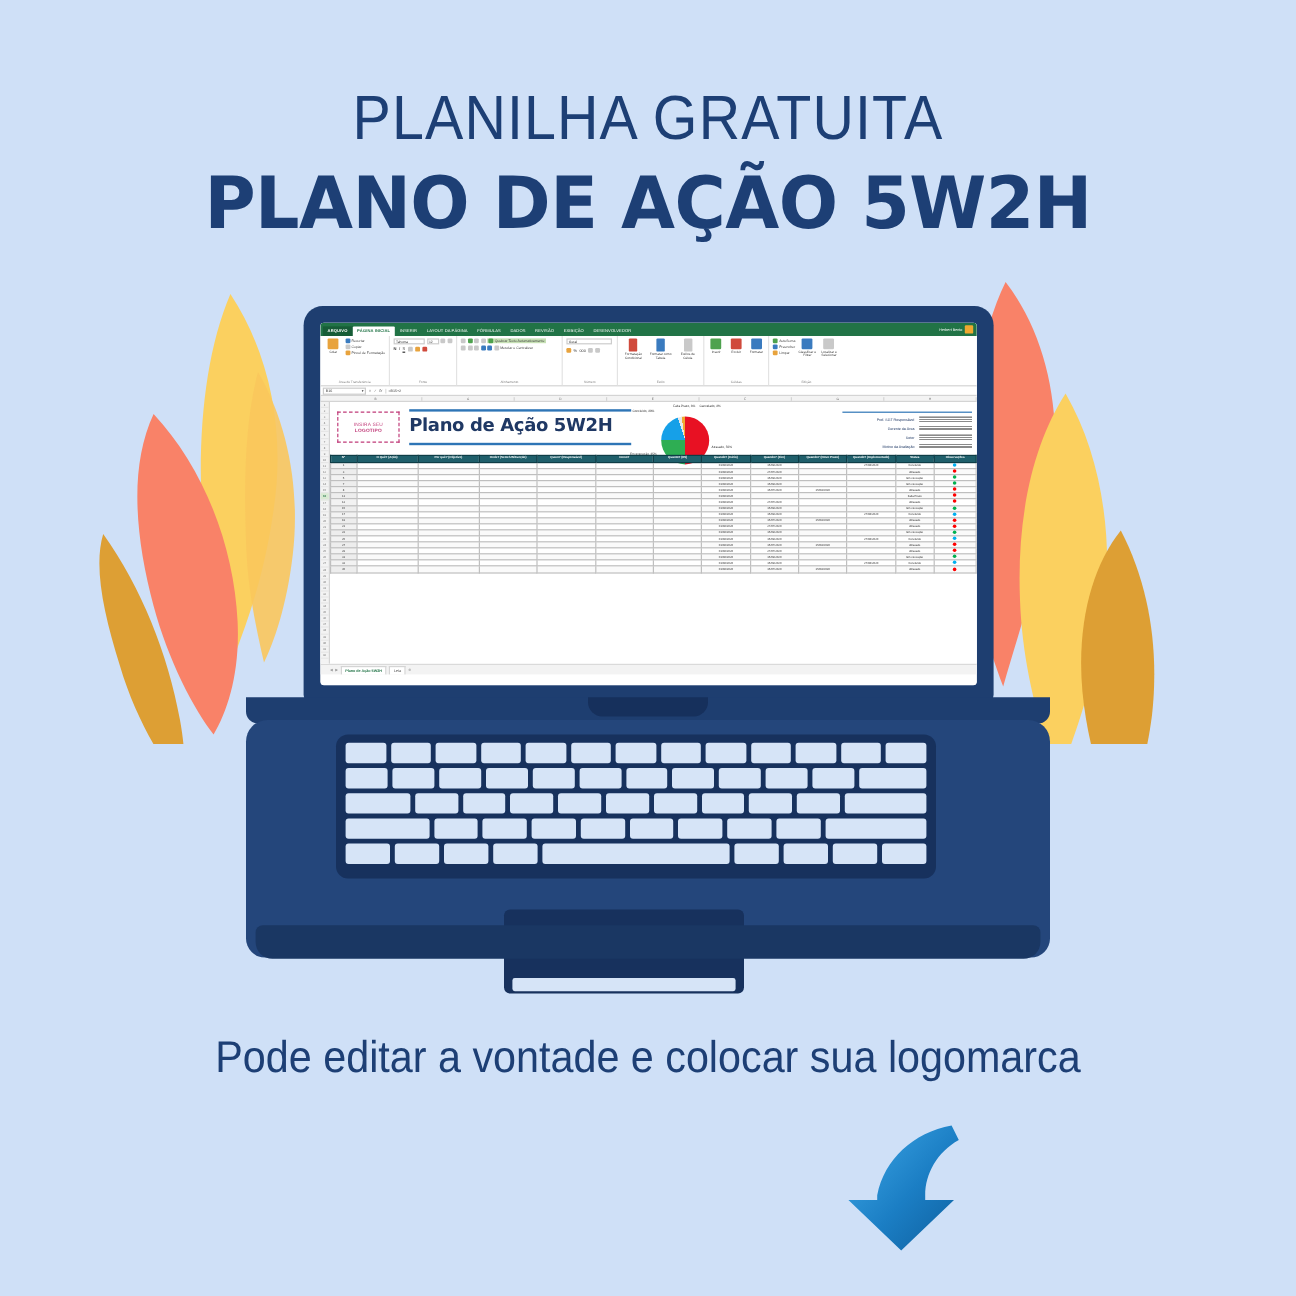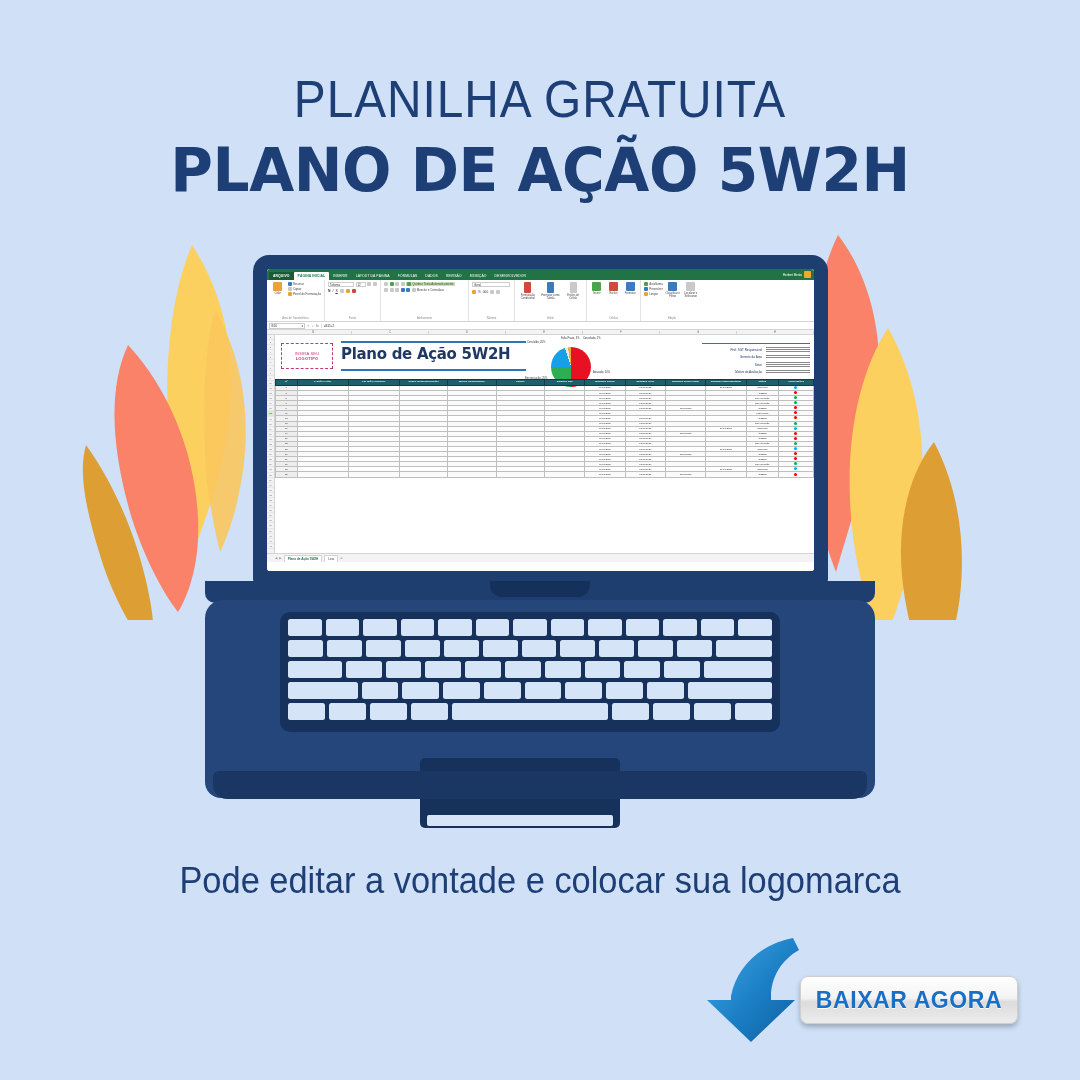--- a/index.html
+++ b/index.html
@@ -973,16 +973,13 @@
   <svg id="cta-arrow" width="150" height="120" viewBox="0 0 150 120">
     <defs>
       <linearGradient id="agrad" x1="0" y1="0" x2="1" y2="1">
         <stop offset="0%" stop-color="#3fa9e8"></stop>
         <stop offset="55%" stop-color="#1b7ec4"></stop>
         <stop offset="100%" stop-color="#0e5f9e"></stop>
       </linearGradient>
     </defs>
     <path d="M98 8 C66 14 42 36 36 66 L36 70 L12 70 L56 112 L100 70 L76 70 L76 66 C76 48 86 30 104 20 Z" fill="url(#agrad)"></path>
   </svg>
-  <div id="cta-button">
-    <span id="cta-label">BAIXAR AGORA</span>
-  </div>
 </div>
 
 </body></html>

